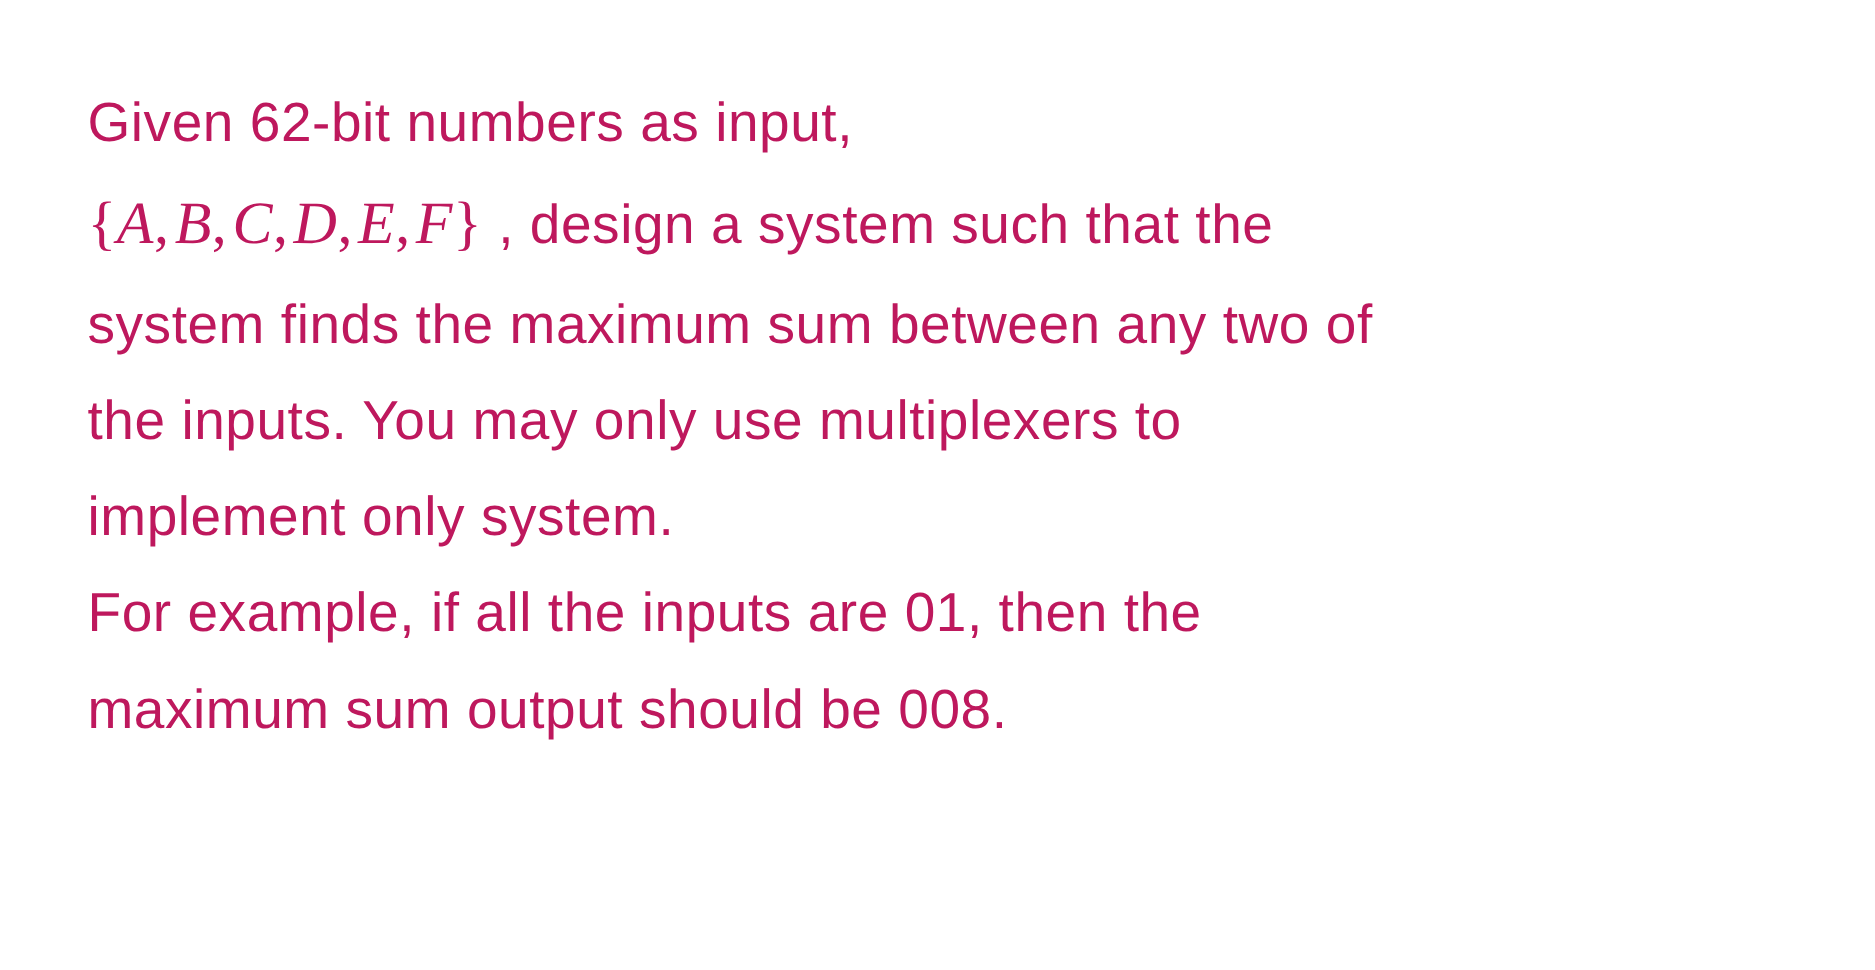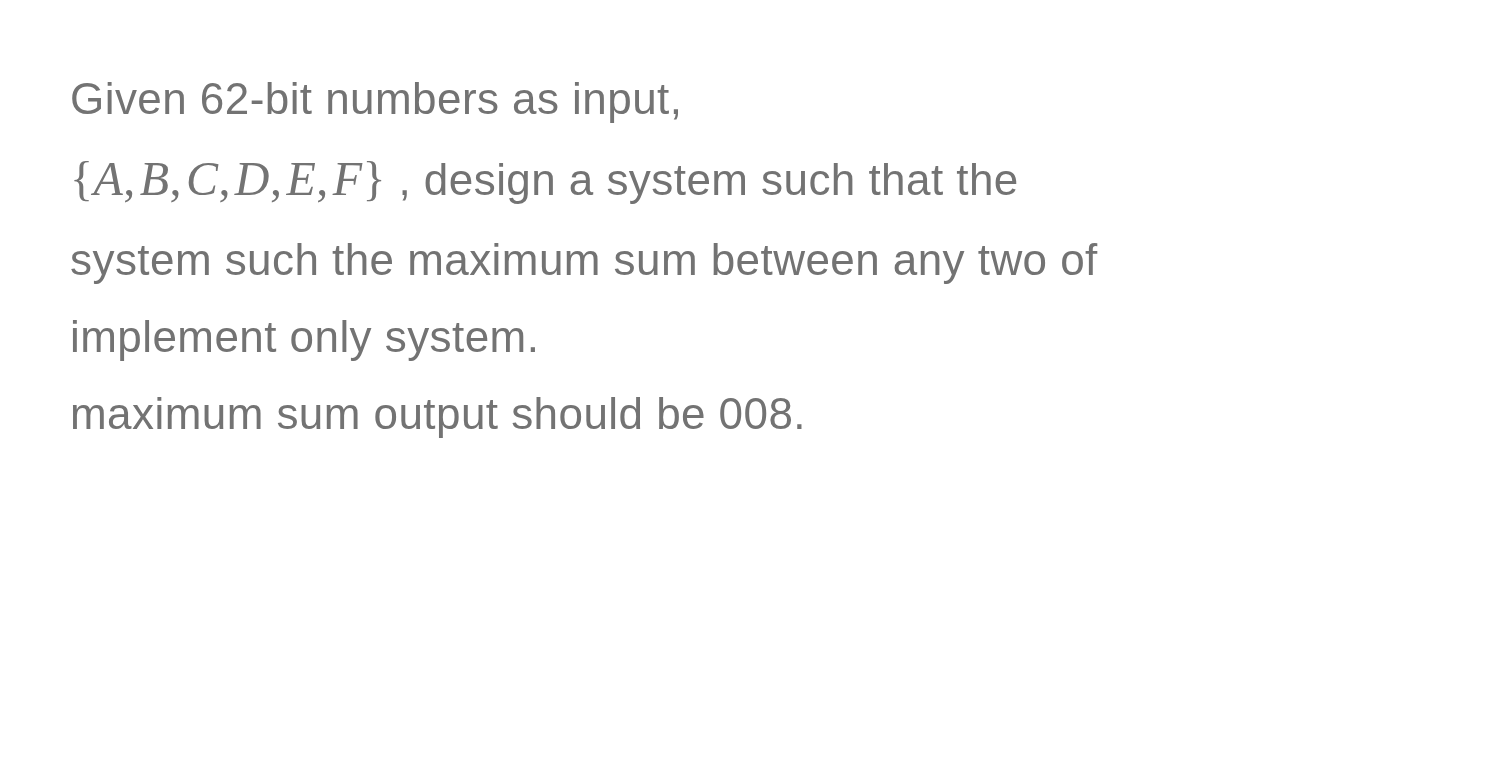--- a/index.html
+++ b/index.html
@@ -12,21 +12,21 @@
       background: #ffffff;
       font-family: -apple-system, BlinkMacSystemFont, "Segoe UI", Helvetica, Arial, sans-serif;
       padding: 60px 70px;
       width: 1500px;
       height: 776px;
     }
     
     .problem-text {
       font-size: 44px;
       line-height: 1.75;
-      color: #737373;
+      color: #be185d;
       font-weight: 400;
       letter-spacing: 0.01em;
     }
     
     .math-set {
       font-family: "Times New Roman", Times, serif;
       font-style: italic;
       font-size: 48px;
     }
     
@@ -46,16 +46,18 @@
 </head>
 <body>
 
 <div class="problem-text">
   <div>
     <span>Given 62-bit numbers as input,</span>
   </div>
   <div>
     <span class="math-brace">{</span><span class="math-set">A</span><span class="math-comma">,</span><span class="math-set">B</span><span class="math-comma">,</span><span class="math-set">C</span><span class="math-comma">,</span><span class="math-set">D</span><span class="math-comma">,</span><span class="math-set">E</span><span class="math-comma">,</span><span class="math-set">F</span><span class="math-brace">}</span><span> , design a system such that the</span>
   </div>
-  <div>system such the maximum sum between any two of</div>
+  <div>system finds the maximum sum between any two of</div>
+  <div>the inputs. You may only use multiplexers to</div>
   <div>implement only system.</div>
+  <div>For example, if all the inputs are 01, then the</div>
   <div>maximum sum output should be 008.</div>
 </div>
 
 </body></html>

